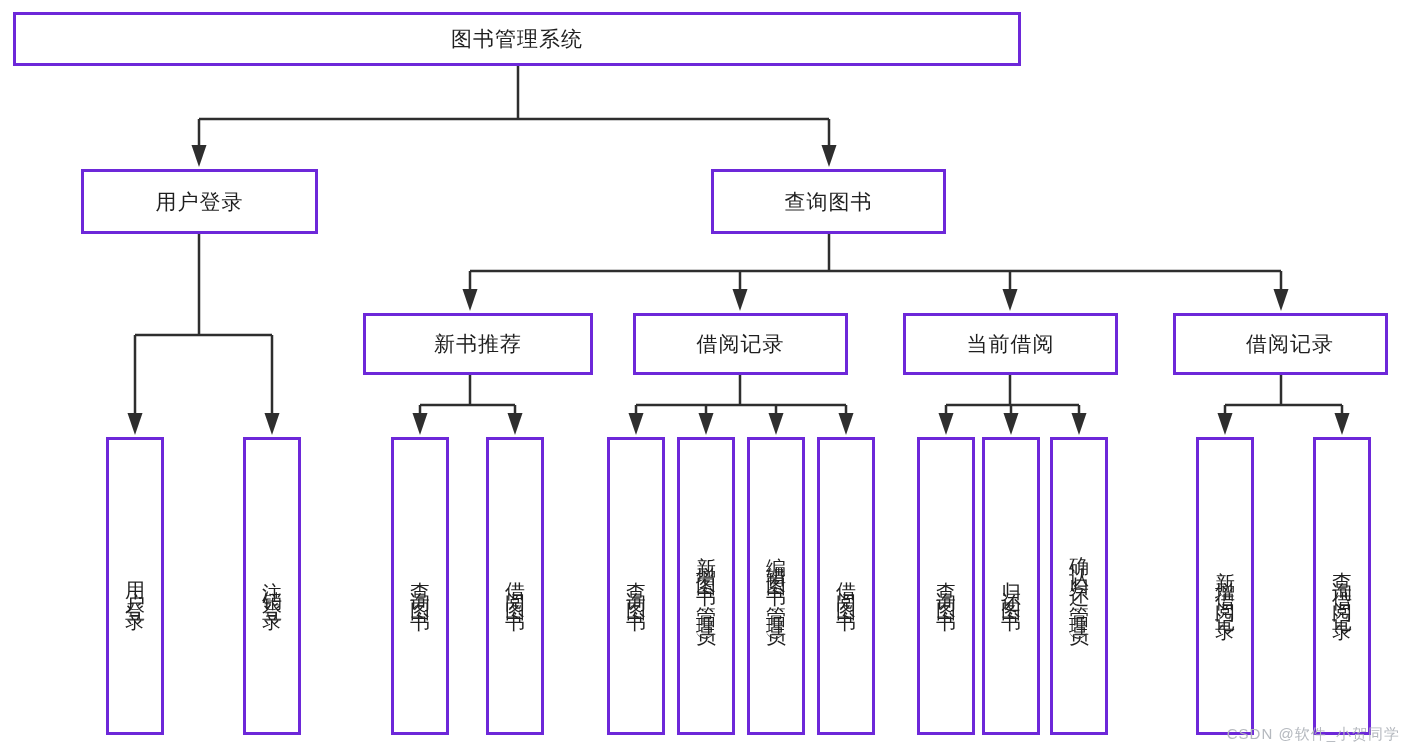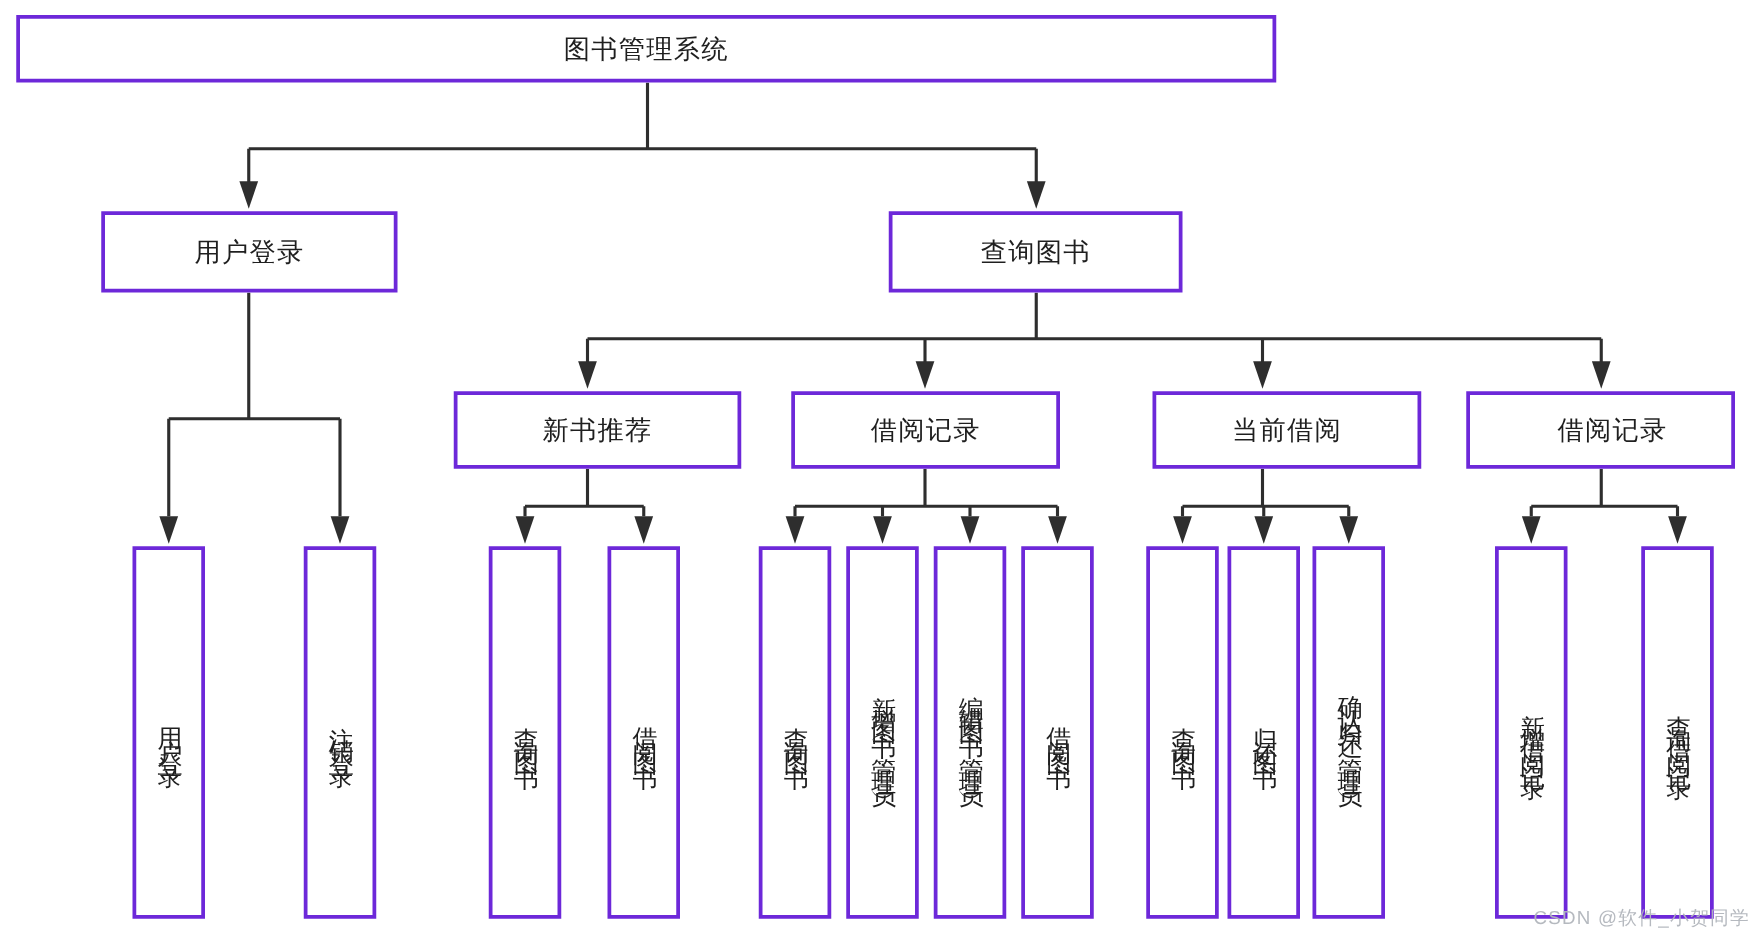--- a/index.html
+++ b/index.html
@@ -128,21 +128,21 @@
   <div class="box h-box" style="left:711px; top:169px; width:235px; height:65px;">
     <span>查询图书</span>
   </div>
 
   <div class="box h-box" style="left:363px; top:313px; width:230px; height:62px;">
     <span>新书推荐</span>
   </div>
   <div class="box h-box" style="left:633px; top:313px; width:215px; height:62px;">
     <span>借阅记录</span>
   </div>
-  <div class="box h-box" style="left:922px; top:313px; width:215px; height:62px;">
+  <div class="box h-box" style="left:903px; top:313px; width:215px; height:62px;">
     <span>当前借阅</span>
   </div>
   <div class="box h-box" style="left:1173px; top:313px; width:215px; height:62px;padding-left:19px;">
     <span>借阅记录</span>
   </div>
 
   <div class="box v-box" style="left:106px; top:437px; width:58px; height:298px;">
     <span>用户登录</span>
   </div>
   <div class="box v-box" style="left:243px; top:437px; width:58px; height:298px;">

